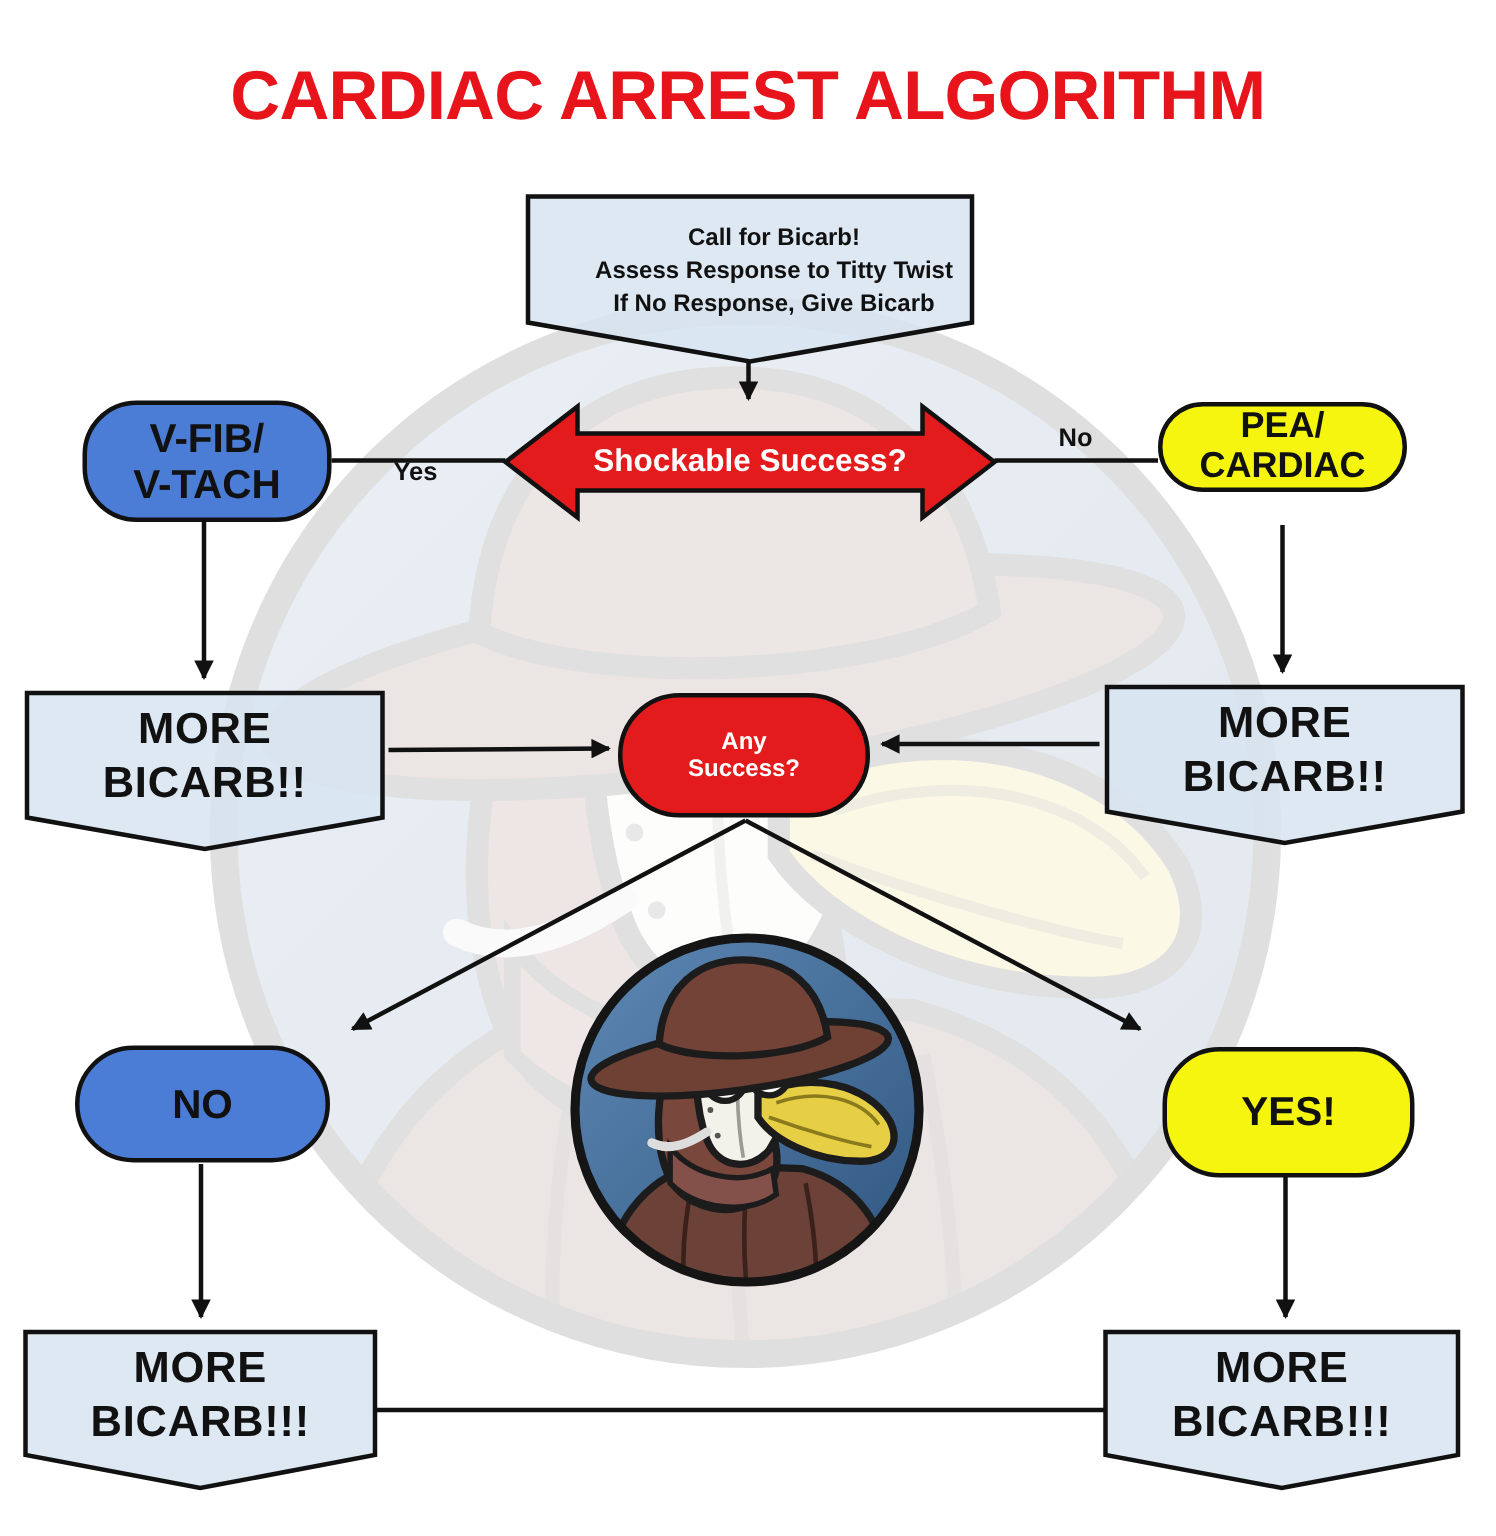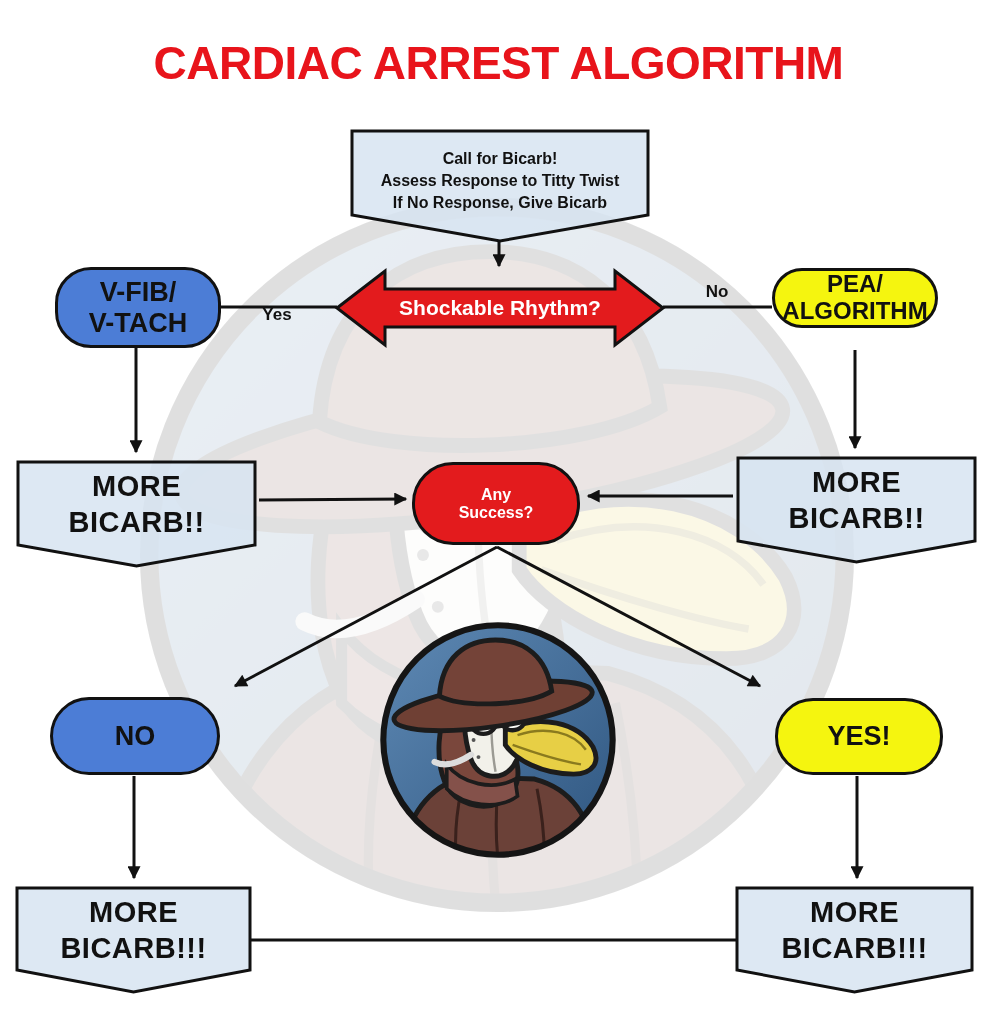--- a/index.html
+++ b/index.html
@@ -23,21 +23,21 @@
 
   .pill{position:absolute;box-sizing:border-box;border:3.5px solid var(--outline);
     display:flex;flex-direction:column;align-items:center;justify-content:center;
     font-weight:bold;text-align:center;color:#111;line-height:1.12;}
   .pill-blue{background:var(--node-blue);}
   .pill-yellow{background:var(--node-yellow);}
   .pill-red{background:var(--arrow-red);color:#fff;}
 
   .banner-label{position:absolute;display:flex;flex-direction:column;align-items:center;
     justify-content:center;font-weight:bold;color:#111;text-align:center;}
-  .start-label{font-size:16px;line-height:1.38;}
+  .start-label{font-size:16px;line-height:1.38;padding-left:16px;}
   .bicarb-label{font-size:29px;line-height:1.24;letter-spacing:.5px;}
 
   .edge-label{position:absolute;width:60px;text-align:center;font-weight:bold;
     font-size:17px;color:#111;}
   .arrow-caption{position:absolute;left:352px;top:294px;width:296px;height:28px;
     line-height:28px;text-align:center;color:#fff;font-weight:bold;font-size:21px;}
   .bottom-caption{position:absolute;left:0;top:901px;width:100%;text-align:center;
     font-weight:bold;font-size:19px;color:#111;}
 
   .badge{position:absolute;left:376px;top:618px;width:244px;height:244px;}
@@ -123,40 +123,40 @@
     <line class="wire" x1="857" y1="776" x2="857" y2="878" marker-end="url(#ah)"></line>
     <line class="wire" x1="250" y1="940" x2="737" y2="940"></line>
   </svg>
 
   <div class="banner-label start-label" style="left:352px;top:136px;width:296px;height:90px;">
     <span>Call for Bicarb!</span>
     <span>Assess Response to Titty Twist</span>
     <span>If No Response, Give Bicarb</span>
   </div>
 
-  <div class="arrow-caption">Shockable Rhythm?</div>
+  <div class="arrow-caption">Shockable Success?</div>
   <div class="edge-label" style="left:247px;top:282px;margin-top:23px;">Yes</div>
   <div class="edge-label" style="left:687px;top:282px;">No</div>
 
   <div class="pill pill-blue" style="left:55px;top:267px;width:166px;height:81px;border-radius:36px;font-size:27px;">
     <span>V-FIB/</span>
     <span>V-TACH</span>
   </div>
   <div class="pill pill-yellow" style="left:772px;top:268px;width:166px;height:60px;border-radius:38px;font-size:24px;">
     <span>PEA/</span>
-    <span>ALGORITHM</span>
+    <span>CARDIAC</span>
   </div>
   <div class="pill pill-red" style="left:412px;top:462px;width:168px;height:83px;border-radius:41px;font-size:16px;">
     <span>Any</span>
     <span>Success?</span>
   </div>
   <div class="pill pill-blue" style="left:50px;top:697px;width:170px;height:78px;border-radius:39px;font-size:27px;">
     <span>NO</span>
   </div>
-  <div class="pill pill-yellow" style="left:775px;top:698px;width:168px;height:77px;border-radius:38px;font-size:27px;">
+  <div class="pill pill-yellow" style="left:775px;top:698px;width:168px;height:87px;border-radius:38px;font-size:27px;">
     <span>YES!</span>
   </div>
 
   <div class="banner-label bicarb-label" style="left:18px;top:466px;width:237px;height:78px;">
     <span>MORE</span>
     <span>BICARB!!</span>
   </div>
   <div class="banner-label bicarb-label" style="left:738px;top:462px;width:237px;height:78px;">
     <span>MORE</span>
     <span>BICARB!!</span>

